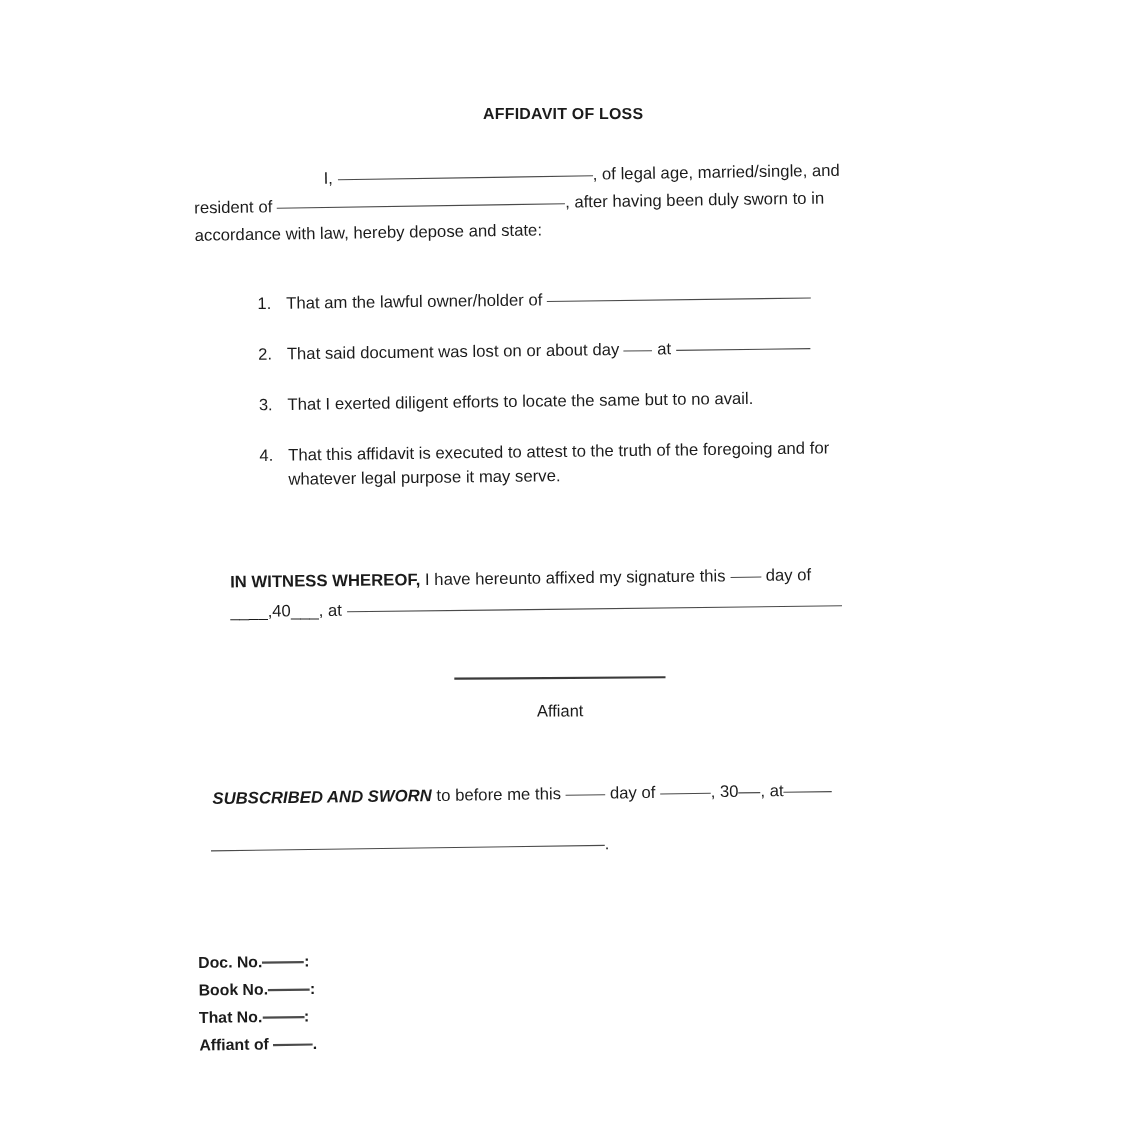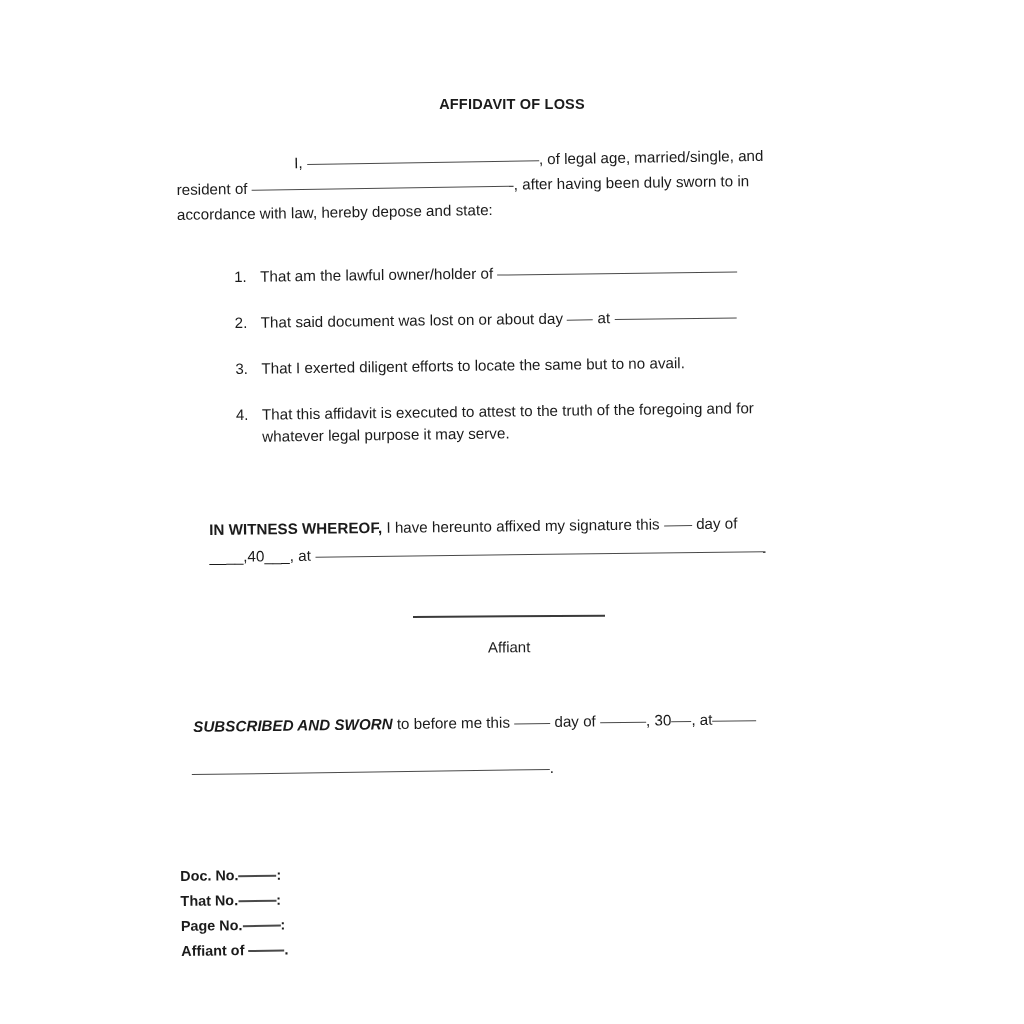--- a/index.html
+++ b/index.html
@@ -246,23 +246,23 @@
     <div class="jurat-line2">
       <span class="rule r-jlong"></span><span>.</span>
     </div>
   </div>
 
   <div class="registry">
     <div class="rr">
       <span>Doc. No.</span><span class="rule r-reg"></span><span>:</span>
     </div>
     <div class="rr">
+      <span>Book No.</span><span class="rule r-reg"></span><span>:</span>
+    </div>
+    <div class="rr">
       <span>That No.</span><span class="rule r-reg"></span><span>:</span>
     </div>
     <div class="rr">
-      <span>Page No.</span><span class="rule r-reg"></span><span>:</span>
-    </div>
-    <div class="rr">
       <span>Affiant of</span> <span class="rule r-reg2"></span><span>.</span>
     </div>
   </div>
 
 </div>
 
 </body></html>

